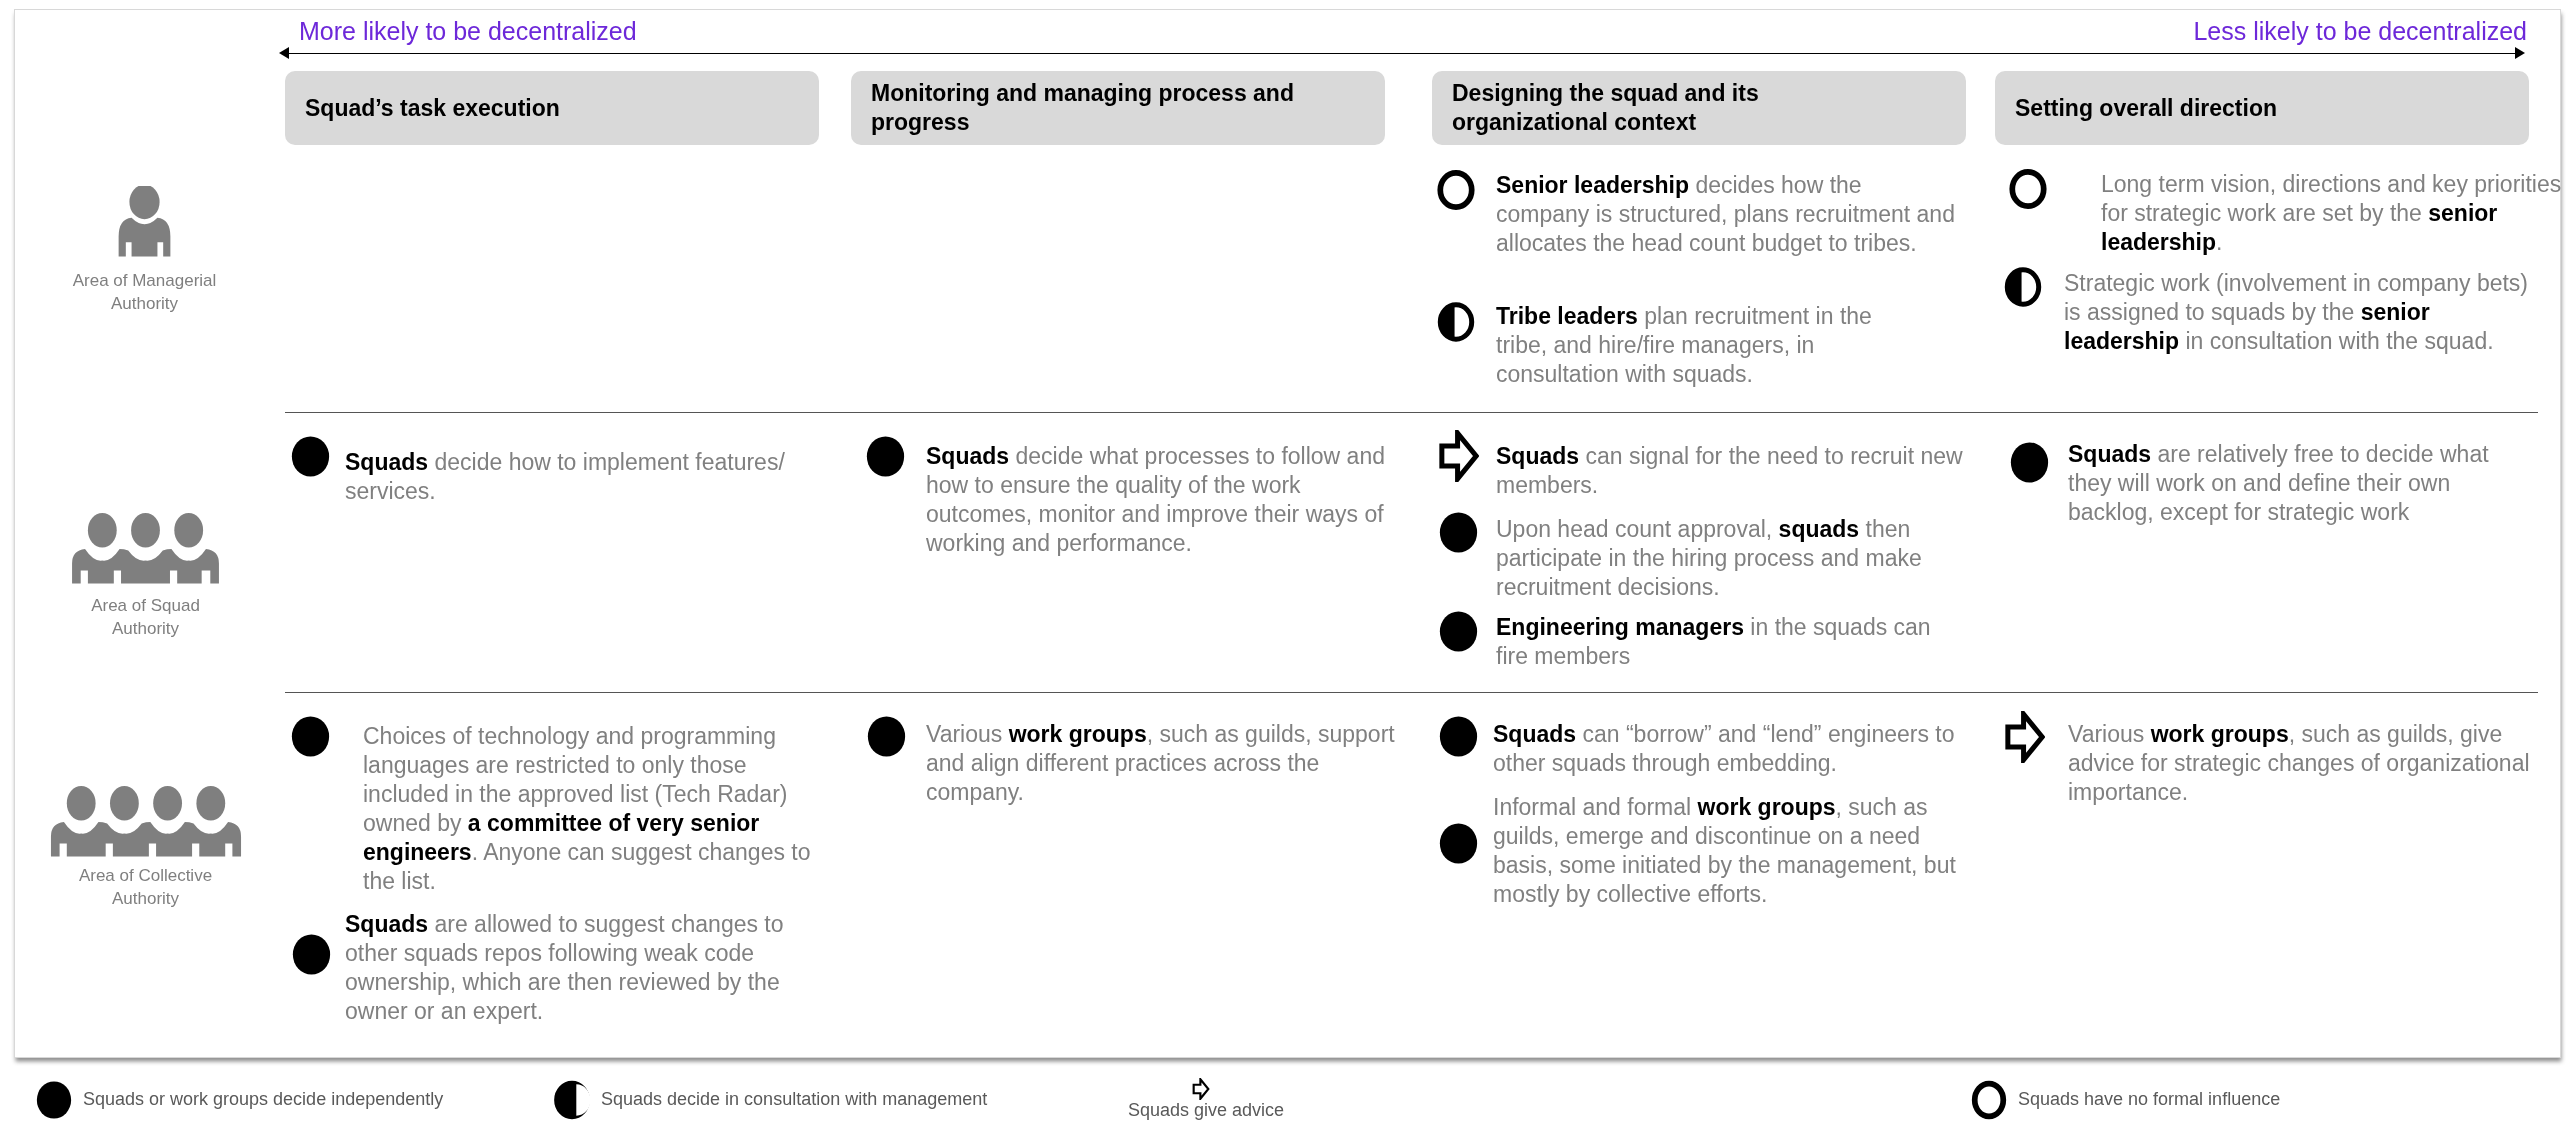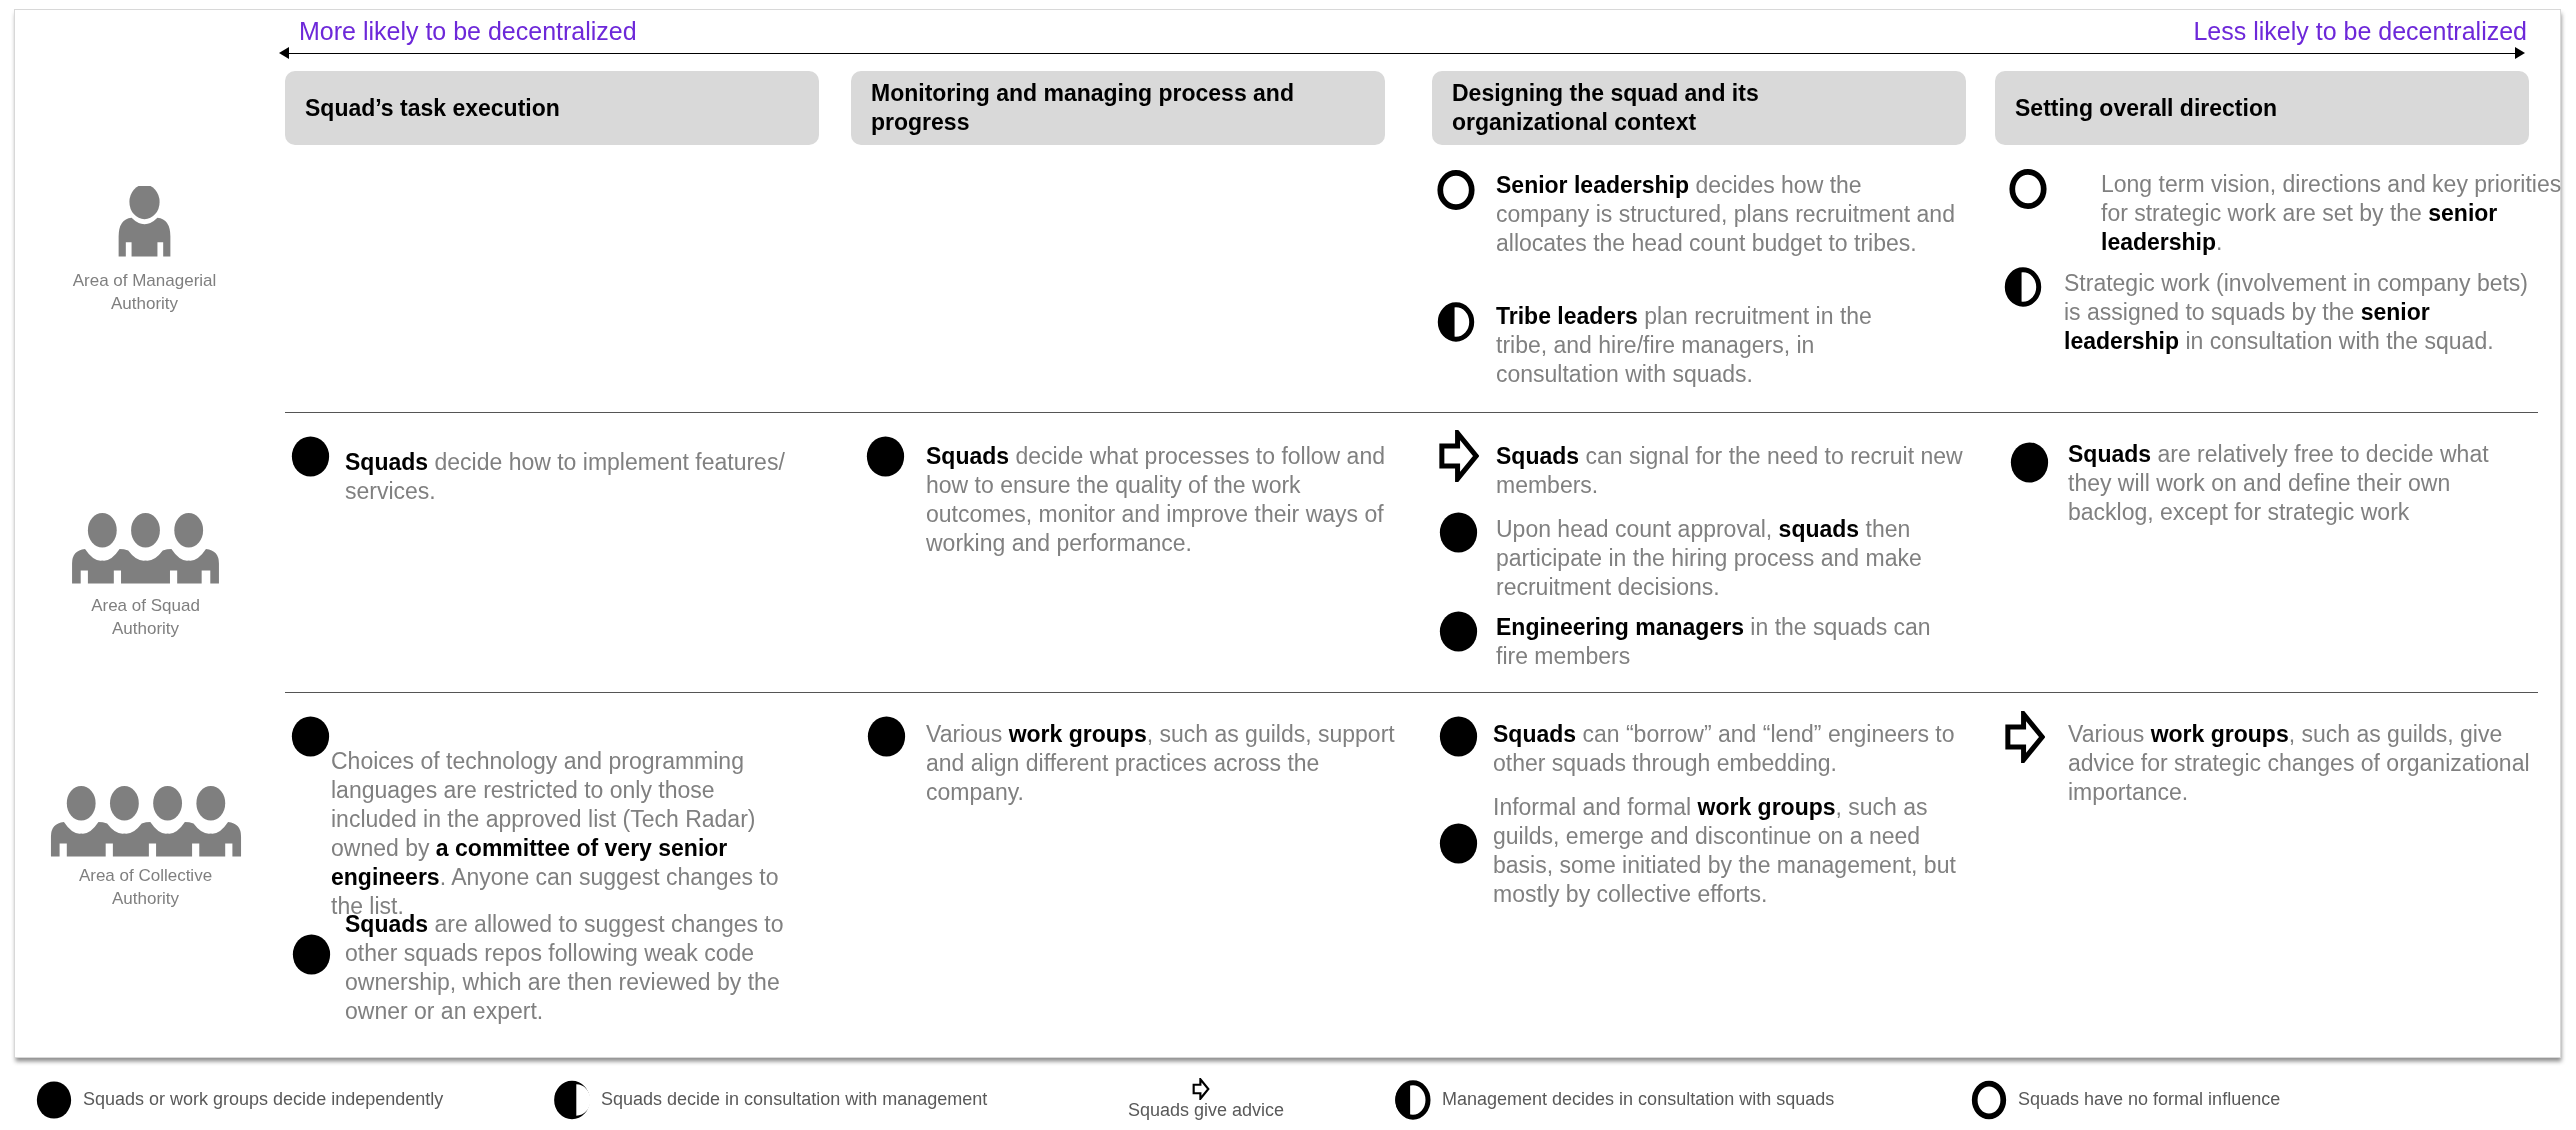--- a/index.html
+++ b/index.html
@@ -123,21 +123,21 @@
       <ellipse cx="166" cy="24" rx="20" ry="24"></ellipse>
       <ellipse cx="226" cy="24" rx="20" ry="24"></ellipse>
     <path d="M4 98 L4 70 Q4 52 22 50 Q34 68 46 66 Q58 68 70 50 Q76 50 82 52 Q94 68 106 66 Q118 68 130 52 Q136 50 142 50 Q154 68 166 66 Q178 68 190 50 Q196 50 202 52 Q214 68 226 66 Q238 68 250 50 Q268 52 268 70 L268 98 L256 98 L256 80 L246 80 L246 98 L210 98 L210 80 L200 80 L200 98 L150 98 L150 80 L140 80 L140 98 L90 98 L90 80 L80 80 L80 98 L26 98 L26 80 L16 80 L16 98 Z"></path>
   </g>
 </svg>
 <div class="row-label" style="left:59px;top:864px;">Area of Collective Authority</div>
 
 <svg class="sym" style="left:289px;top:715px;" width="43" height="43" viewBox="0 0 60 60">
     <ellipse cx="30" cy="30" rx="26" ry="28" fill="#000"></ellipse>
   </svg>
-<div class="item" style="left:331px;top:722px;width:469px;margin-top:25px;"><span>Choices of technology and programming languages are restricted to only those included in the approved list (Tech Radar) owned by </span><b>a committee of very senior engineers</b><span>. Anyone can suggest changes to the list.</span></div>
+<div class="item" style="left:363px;top:722px;width:469px;"><span>Choices of technology and programming languages are restricted to only those included in the approved list (Tech Radar) owned by </span><b>a committee of very senior engineers</b><span>. Anyone can suggest changes to the list.</span></div>
 <svg class="sym" style="left:290px;top:933px;" width="43" height="43" viewBox="0 0 60 60">
     <ellipse cx="30" cy="30" rx="26" ry="28" fill="#000"></ellipse>
   </svg>
 <div class="item" style="left:345px;top:910px;width:469px;"><b>Squads</b><span> are allowed to suggest changes to other squads repos following weak code ownership, which are then reviewed by the owner or an expert.</span></div>
 
 <svg class="sym" style="left:865px;top:715px;" width="43" height="43" viewBox="0 0 60 60">
     <ellipse cx="30" cy="30" rx="26" ry="28" fill="#000"></ellipse>
   </svg>
 <div class="item" style="left:926px;top:720px;width:469px;"><span>Various </span><b>work groups</b><span>, such as guilds, support and align different practices across the company.</span></div>
 
@@ -168,27 +168,20 @@
         <path d="M32 6 A20 22 0 0 1 32 50 Z" fill="#fff"></path>
       </svg>
     <span class="leg-text">Squads decide in consultation with management</span>
   </div>
   <div class="leg-item" style="left:1118px;flex-direction:column;">
     <svg width="38" height="46" viewBox="0 0 56 72">
         <path d="M4 22 L26 22 L26 4 L52 36 L26 68 L26 50 L4 50 Z" fill="#fff" stroke="#000" stroke-width="7"></path>
       </svg>
     <span class="leg-text">Squads give advice</span>
   </div>
-  <div class="leg-item" style="left:1394px;">
-    <svg width="38" height="40" viewBox="0 0 52 56">
-        <ellipse cx="26" cy="28" rx="21" ry="24" fill="#fff" stroke="#000" stroke-width="7"></ellipse>
-        <path d="M22 4 A21 24 0 0 0 22 52 Z" fill="#000"></path>
-      </svg>
-    <span class="leg-text">Management decides in consultation with squads</span>
-  </div>
   <div class="leg-item" style="left:1970px;justify-content:center;">
     <svg width="38" height="40" viewBox="0 0 52 56">
         <ellipse cx="26" cy="28" rx="20" ry="23" fill="none" stroke="#000" stroke-width="8"></ellipse>
       </svg>
     <span class="leg-text">Squads have no formal influence</span>
   </div>
 </div>
 
 
 </body></html>

